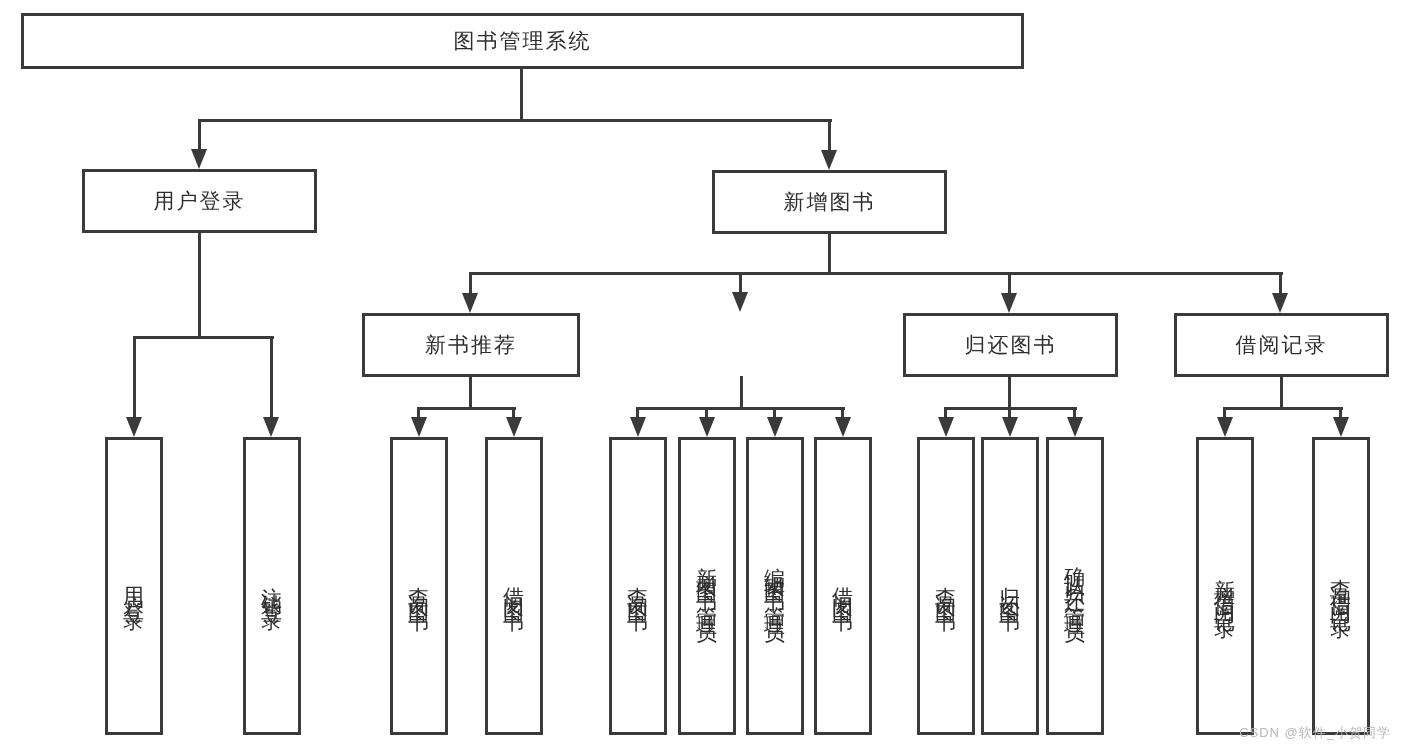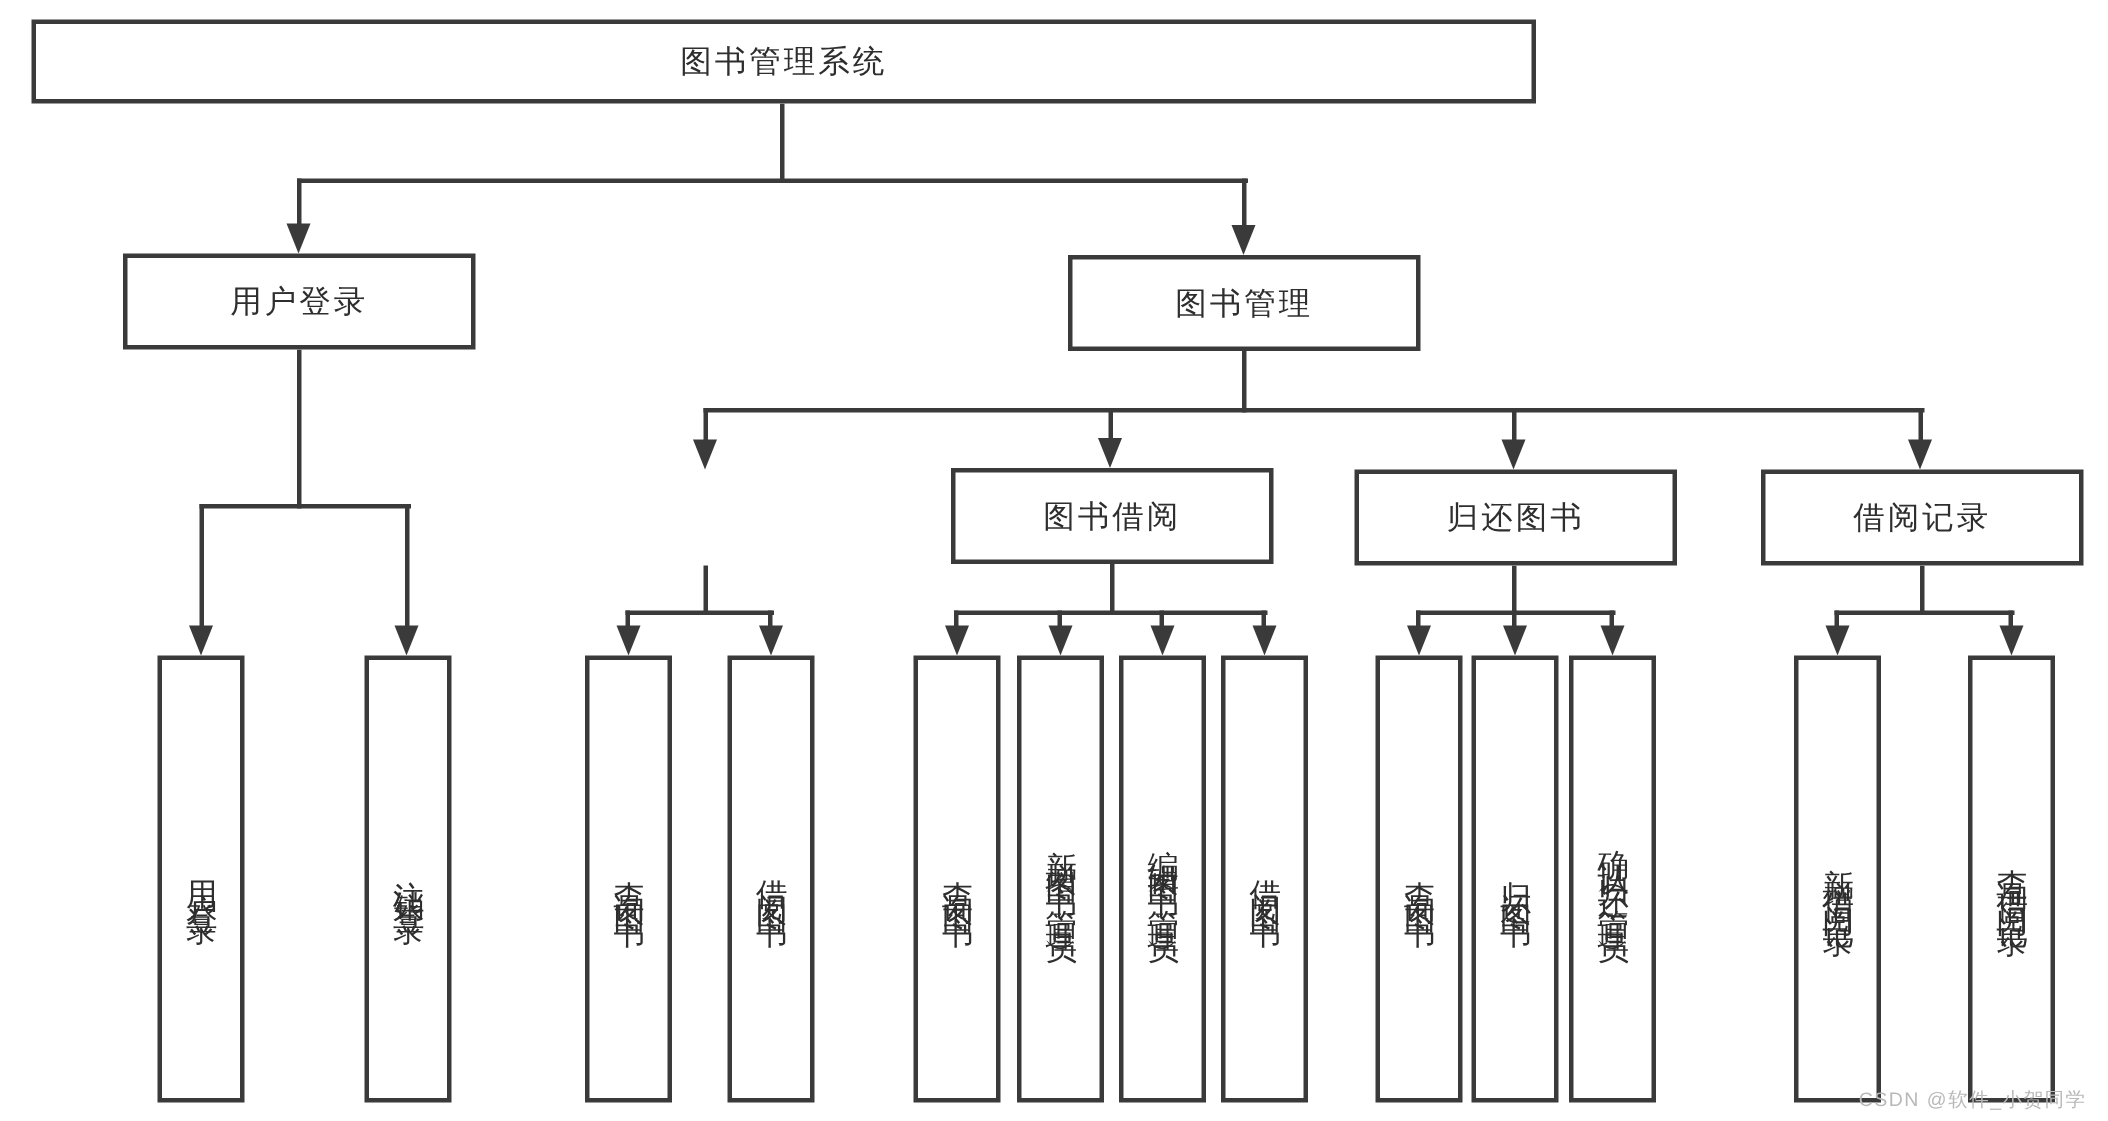--- a/index.html
+++ b/index.html
@@ -58,41 +58,41 @@
   <div class="node" style="left:21px;top:13px;width:1003px;height:56px;">图书管理系统</div>
 
   <div class="vline" style="left:520px;top:69px;width:3px;height:52px;"></div>
   <div class="hline" style="left:198px;top:119px;width:634px;height:3px;"></div>
   <div class="vline" style="left:198px;top:119px;width:3px;height:31px;"></div>
   <div class="arrow" style="left:191px;top:149px;"></div>
   <div class="vline" style="left:828px;top:119px;width:3px;height:31px;"></div>
   <div class="arrow" style="left:821px;top:150px;"></div>
 
   <div class="node" style="left:82px;top:169px;width:235px;height:64px;">用户登录</div>
-  <div class="node" style="left:712px;top:170px;width:235px;height:64px;">图书管理</div>
+  <div class="node" style="left:712px;top:170px;width:235px;height:64px;">新增图书</div>
 
   <div class="vline" style="left:198px;top:233px;width:3px;height:106px;"></div>
   <div class="hline" style="left:133px;top:336px;width:141px;height:3px;"></div>
   <div class="vline" style="left:133px;top:336px;width:3px;height:82px;"></div>
   <div class="arrow" style="left:126px;top:417px;"></div>
   <div class="vline" style="left:270px;top:336px;width:3px;height:82px;"></div>
   <div class="arrow" style="left:263px;top:417px;"></div>
 
   <div class="vline" style="left:828px;top:234px;width:3px;height:41px;"></div>
   <div class="hline" style="left:469px;top:272px;width:814px;height:3px;"></div>
   <div class="vline" style="left:469px;top:272px;width:3px;height:22px;"></div>
   <div class="arrow" style="left:462px;top:293px;"></div>
   <div class="vline" style="left:739px;top:272px;width:3px;height:22px;"></div>
   <div class="arrow" style="left:732px;top:292px;"></div>
   <div class="vline" style="left:1008px;top:272px;width:3px;height:22px;"></div>
   <div class="arrow" style="left:1001px;top:293px;"></div>
   <div class="vline" style="left:1279px;top:272px;width:3px;height:22px;"></div>
   <div class="arrow" style="left:1272px;top:293px;"></div>
 
-  <div class="node" style="left:634px;top:312px;width:215px;height:64px;">图书借阅</div>
+  <div class="node" style="left:362px;top:313px;width:218px;height:64px;">新书推荐</div>
   <div class="node" style="left:903px;top:313px;width:215px;height:64px;">归还图书</div>
   <div class="node" style="left:1174px;top:313px;width:215px;height:64px;">借阅记录</div>
 
   <div class="vline" style="left:469px;top:377px;width:3px;height:33px;"></div>
   <div class="hline" style="left:417px;top:407px;width:99px;height:3px;"></div>
   <div class="vline" style="left:417px;top:407px;width:3px;height:14px;"></div>
   <div class="arrow" style="left:411px;top:417px;"></div>
   <div class="vline" style="left:512px;top:407px;width:3px;height:14px;"></div>
   <div class="arrow" style="left:506px;top:417px;"></div>
 

